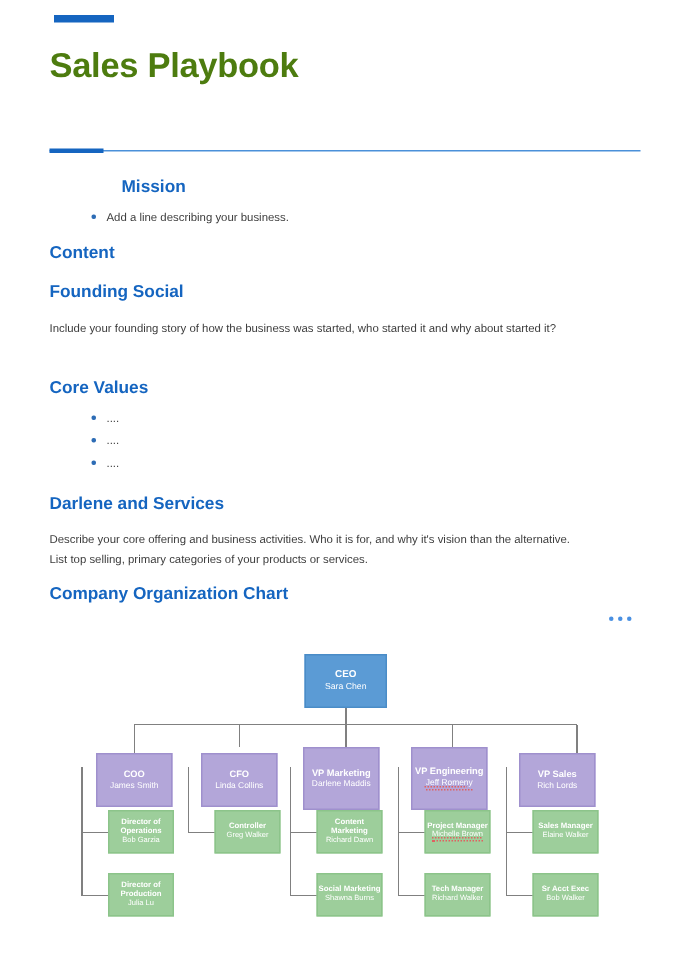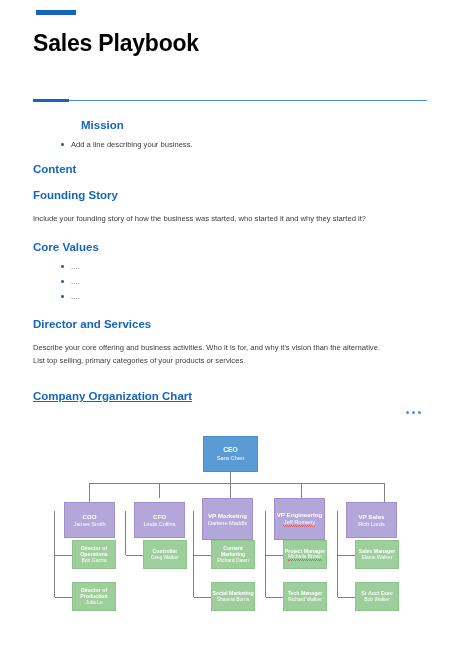--- a/index.html
+++ b/index.html
@@ -28,21 +28,21 @@
     background: #1565c0;
   }
 
   
   .doc-title {
     position: absolute;
     left: 33px;
     top: 30px;
     font-size: 23px;
     font-weight: bold;
-    color: #000000;
+    color: #4d7c0f;
     letter-spacing: -0.2px;
   }
   .section-title {
     position: absolute;
     left: 33px;
     top: 77px;
     font-size: 14.5px;
     font-weight: bold;
     color: #1a1a1a;
   }
@@ -107,21 +107,20 @@
   .dots-row { margin-top: 4px; }
 
   
   .chart-title {
     position: absolute;
     left: 33px;
     top: 390px;
     font-size: 11.5px;
     font-weight: bold;
     color: #1565c0;
-    text-decoration: underline;
   }
   .kebab {
     position: absolute;
     left: 406px;
     top: 411px;
     display: flex;
     gap: 2.5px;
     cursor: pointer;
   }
   .kebab span {
@@ -199,31 +198,31 @@
 
   <div class="content">
 
     <h3 class="h first">Mission</h3>
     <ul class="bul">
       <li>Add a line describing your business.</li>
     </ul>
 
     <h3 class="h">Content</h3>
 
-    <h3 class="h">Founding Story</h3>
-    <p class="para">Include your founding story of how the business was started, who started it and why they started it?</p>
-
-    <h3 class="h" style="margin-top:14px">Core Values</h3>
+    <h3 class="h">Founding Social</h3>
+    <p class="para">Include your founding story of how the business was started, who started it and why about started it?</p>
+
+    <h3 class="h" style="margin-top:26px">Core Values</h3>
     <ul class="bul dots-row">
       <li>....</li>
       <li>....</li>
       <li>....</li>
     </ul>
 
-    <h3 class="h" style="margin-top:13px">Director and Services</h3>
+    <h3 class="h" style="margin-top:13px">Darlene and Services</h3>
     <p class="para">Describe your core offering and business activities. Who it is for, and why it's vision than the alternative. List top selling, primary categories of your products or services.</p>
   </div>
 
   <div class="chart-title">Company Organization Chart</div>
 
   <div class="kebab">
     <span></span>
     <span></span>
     <span></span>
   </div>

